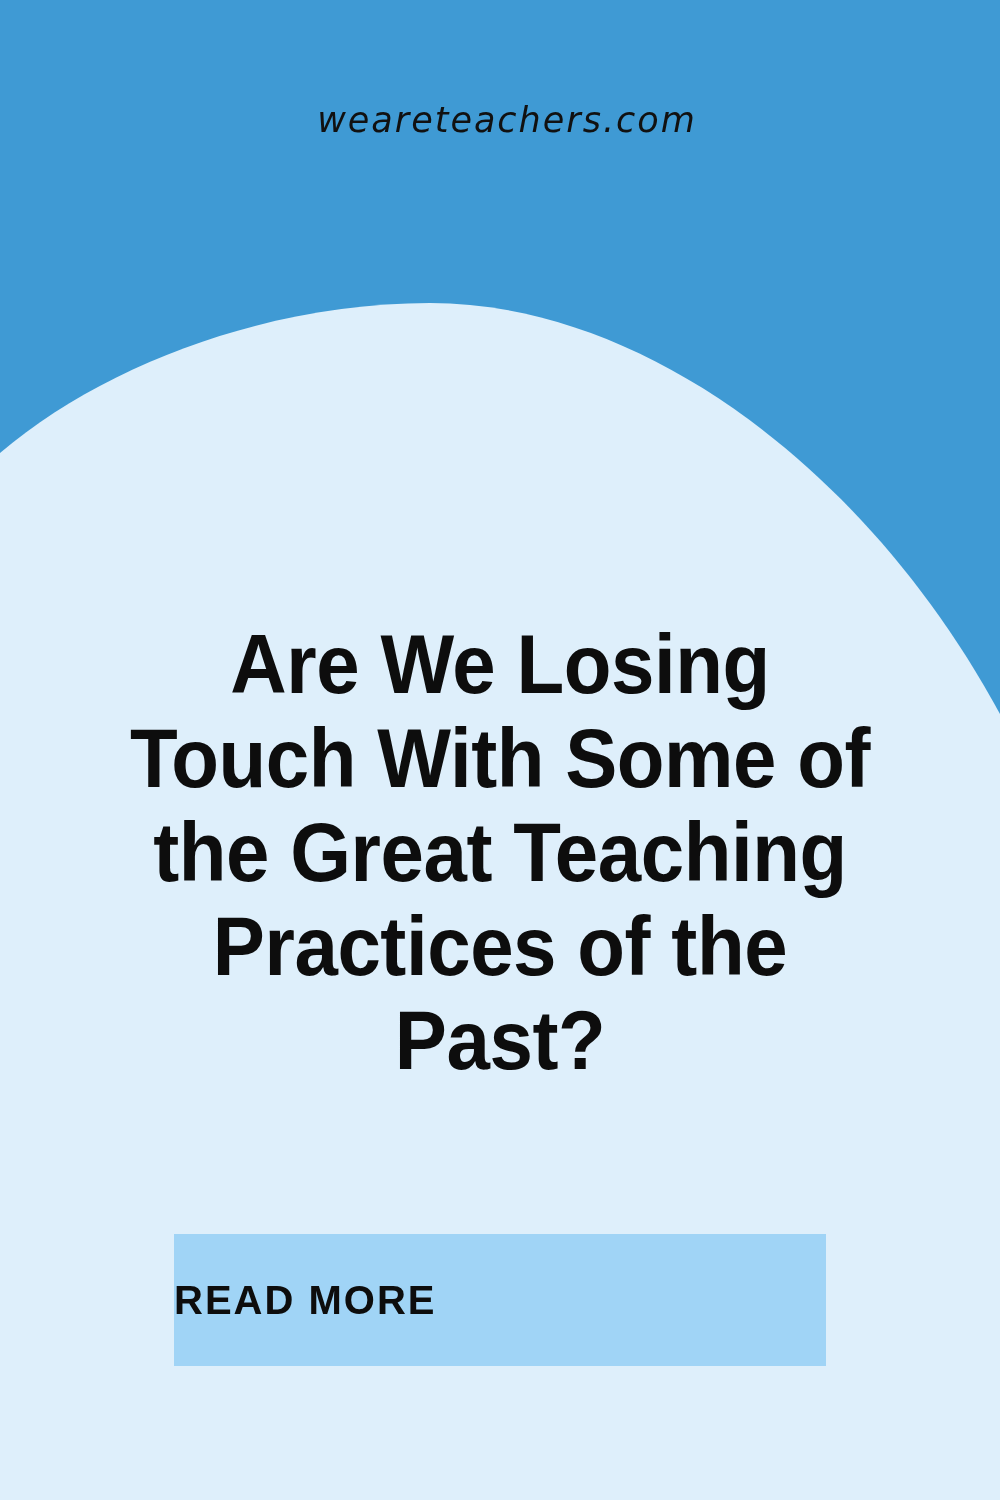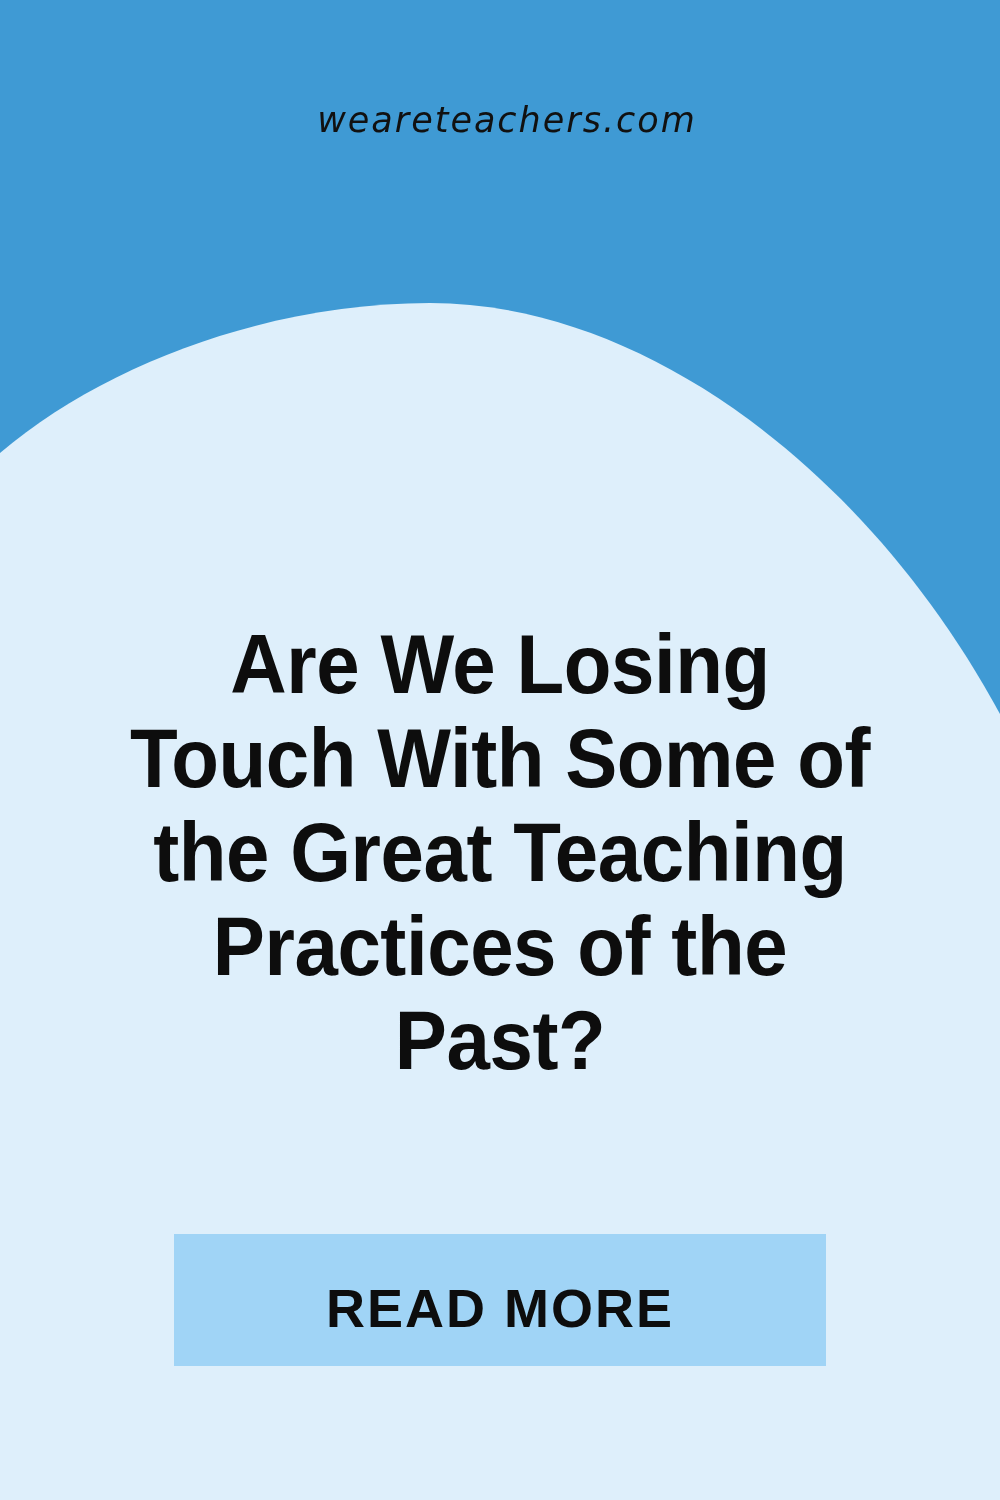--- a/index.html
+++ b/index.html
@@ -79,28 +79,28 @@
     width: 652px;
     height: 132px;
   }
   .cta-button {
     display: block;
     box-sizing: border-box;
     width: 100%;
     height: 100%;
     background: #a0d4f6;
     border: none;
-    padding: 8px;
+    padding: 0;
     color: #0d0d0d;
     font-family: "Liberation Sans", sans-serif;
     font-weight: 700;
-    font-size: 54px;
+    font-size: 40px;
     letter-spacing: 2px;
     line-height: 132px;
-    text-align: center;
+    text-align: left;
     cursor: pointer;
   }
 </style>
 </head>
 <body>
 
 <div class="pin">
 
   <div class="arch-layer">
     <svg viewBox="0 0 1000 1500" preserveAspectRatio="none" aria-hidden="true">

